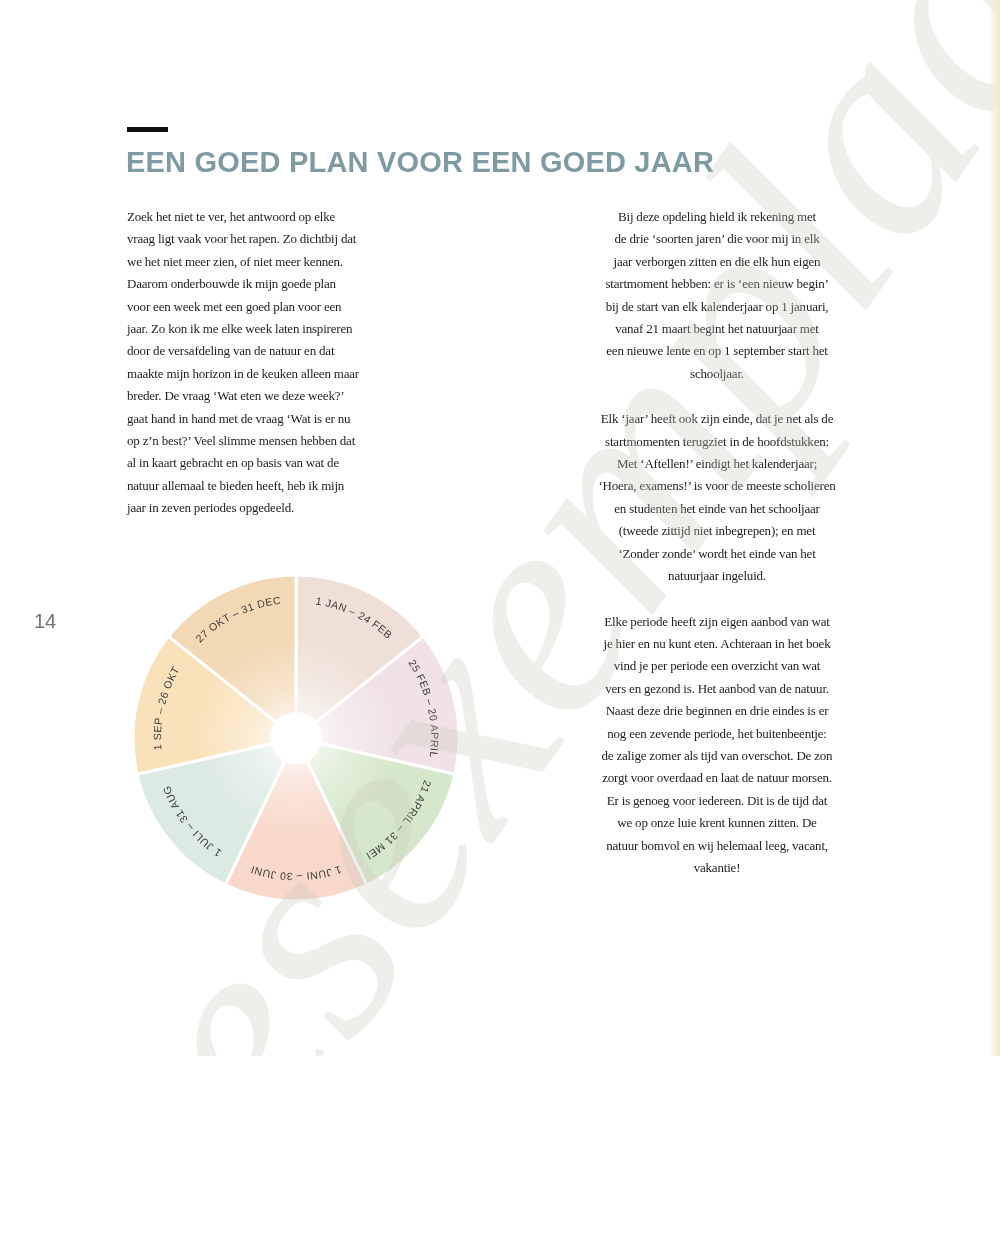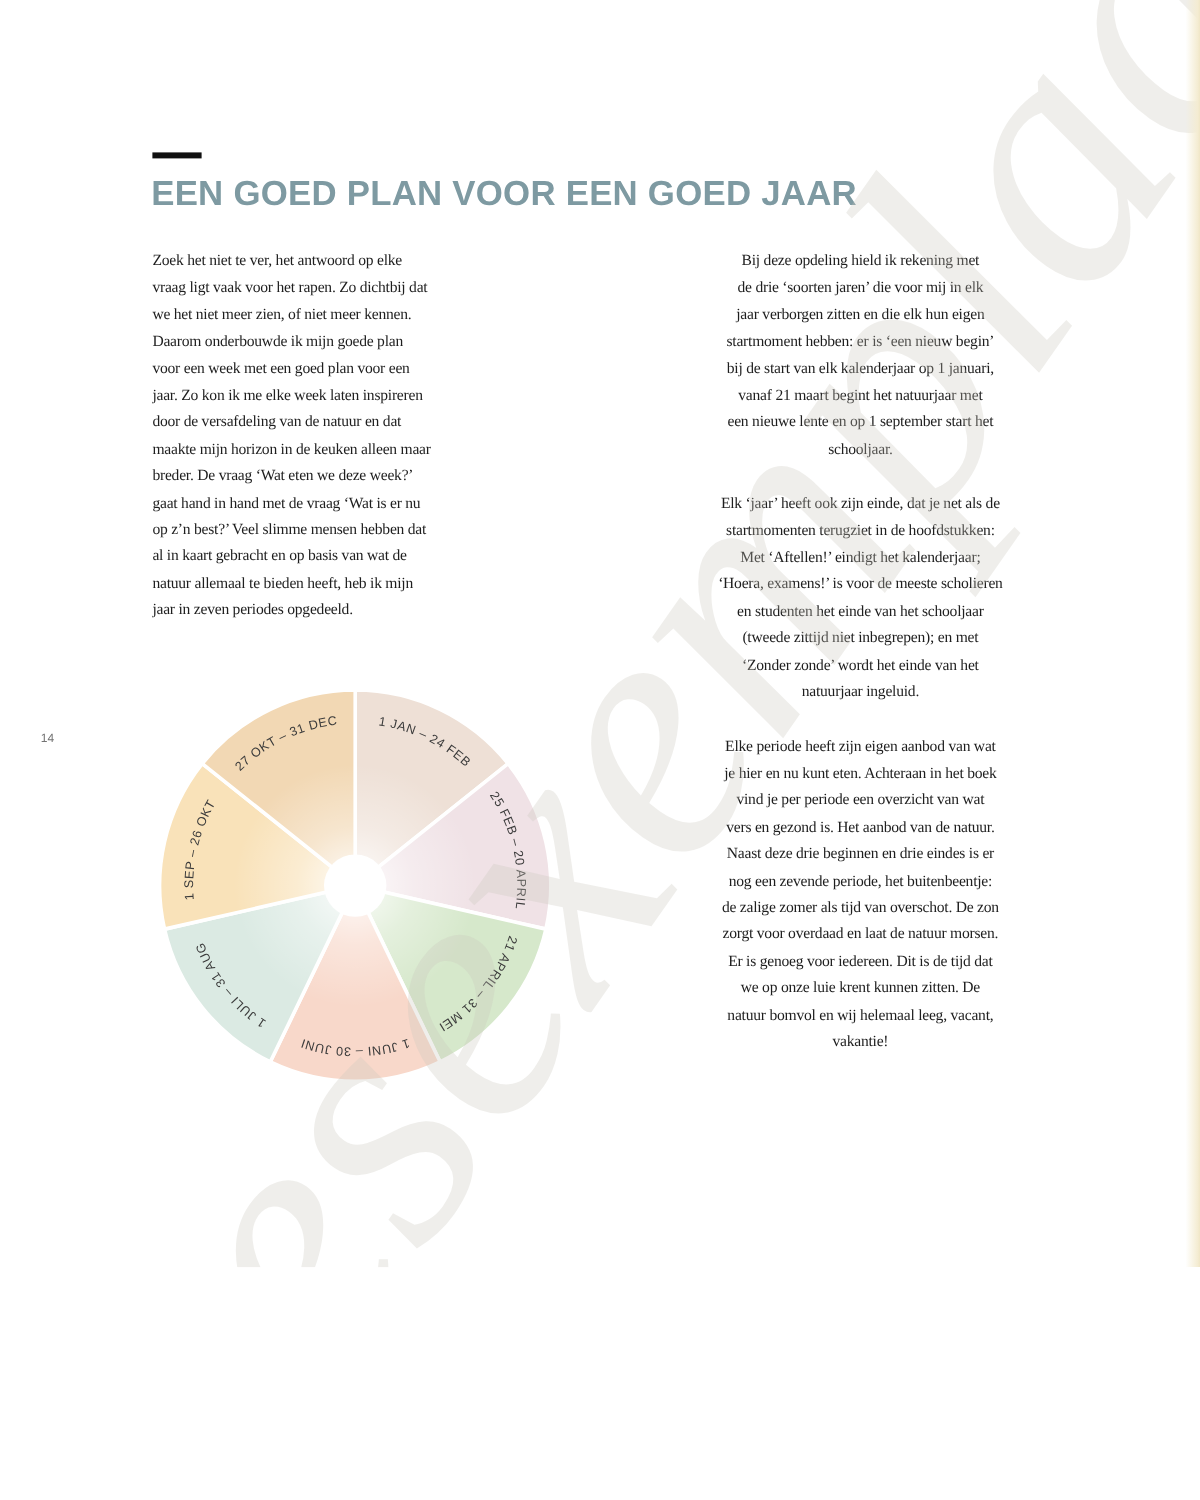--- a/index.html
+++ b/index.html
@@ -14,21 +14,21 @@
   }
   .title {
     position:absolute; left:126px; top:146px; margin:0;
     font-family:"Liberation Sans", sans-serif;
     font-weight:700; font-size:29px; letter-spacing:0.2px;
     color:#7e9aa2; white-space:nowrap;
   }
   .pagenum {
     position:absolute; left:34px; top:610px;
     font-family:"Liberation Sans", sans-serif;
-    font-size:10px; color:#737373;text-align:right;
+    font-size:20px; color:#737373;text-align:right;
   }
   .col {
     position:absolute; top:206px; width:380px;
     font-size:13px; line-height:22.4px; letter-spacing:-0.2px;
     color:#1e1e1e;
   }
   .col-left  { left:127px; }
   .col-right { left:527px;text-align:center; }
   .col p { margin:0 0 23px 0; white-space:pre-line; }
   .pie {

